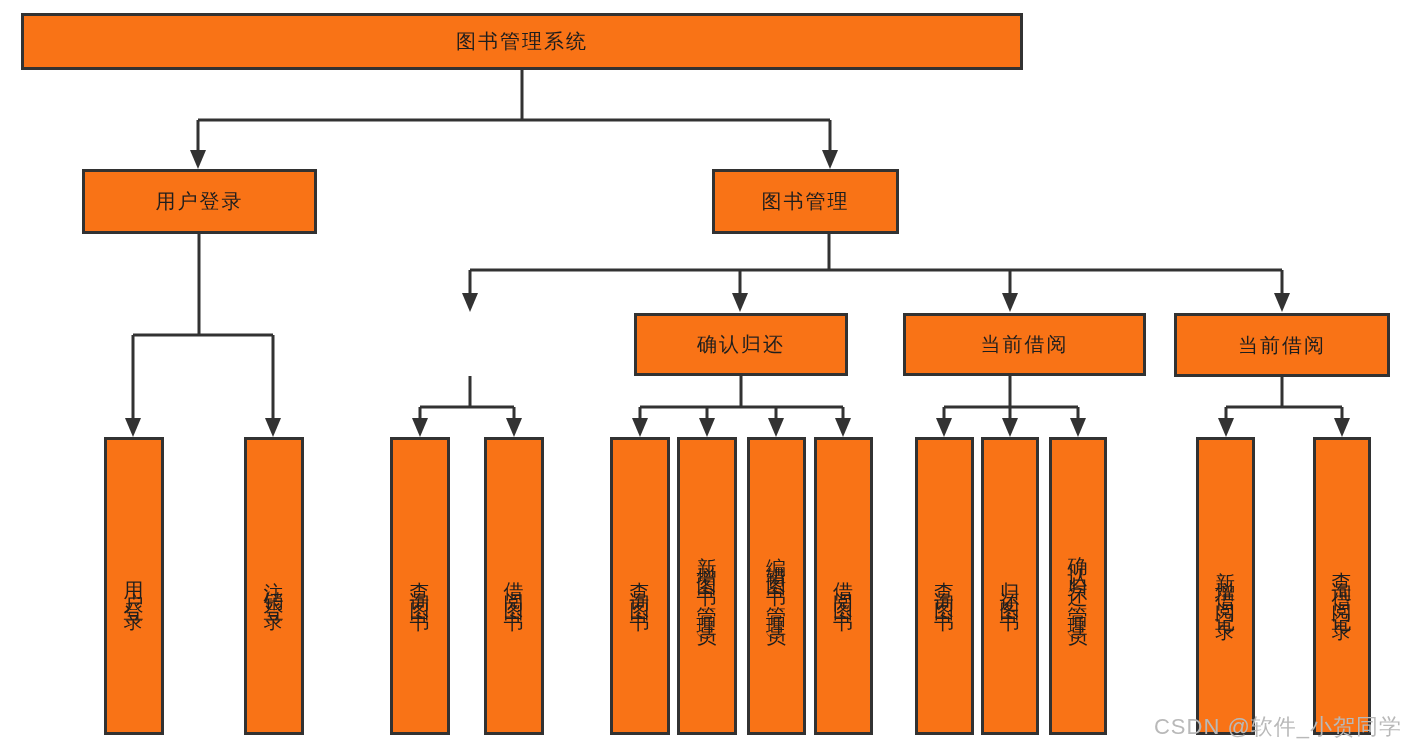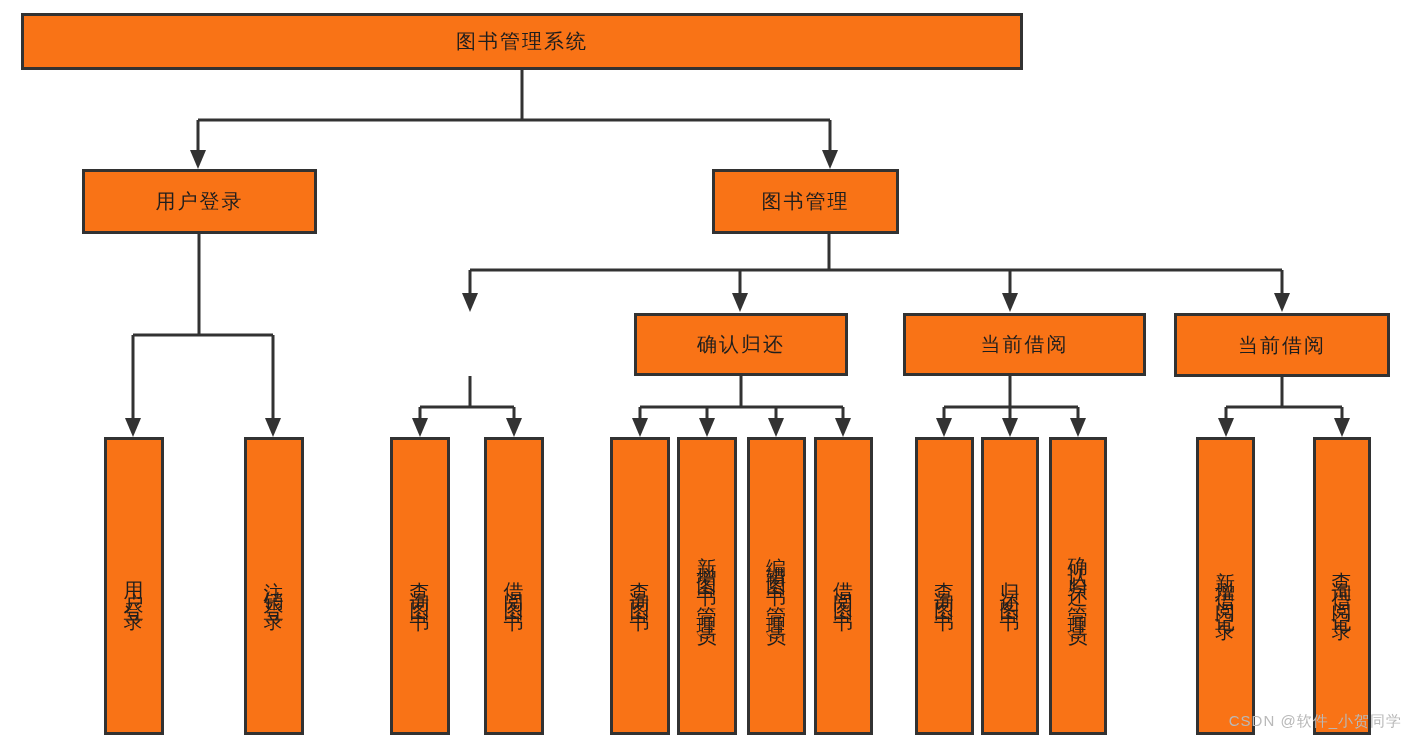--- a/index.html
+++ b/index.html
@@ -45,21 +45,21 @@
     text-orientation: mixed;
     font-size: 20px;
     letter-spacing: 10px;
     line-height: 1;
     white-space: nowrap;
   }
   .watermark {
     position: absolute;
     right: 3px;
     top: 712px;
-    font-size: 15px;
+    font-size: 22px;
     letter-spacing: 1px;
     color: #b9b9b9;
     white-space: nowrap;
   }
 </style>
 </head>
 <body>
 
 <div class="stage">
 

